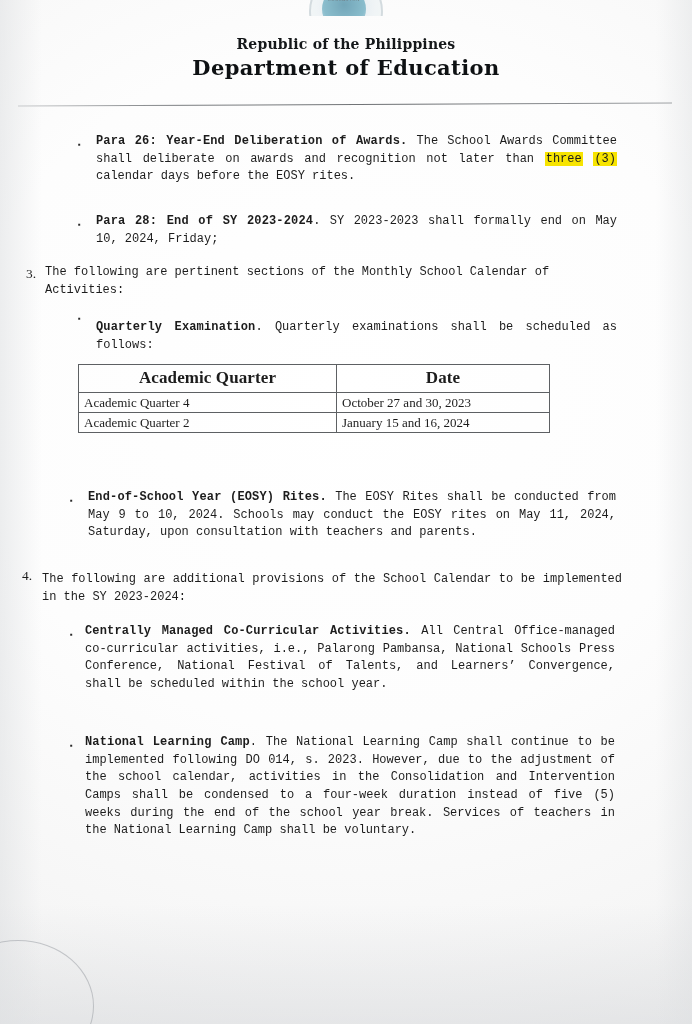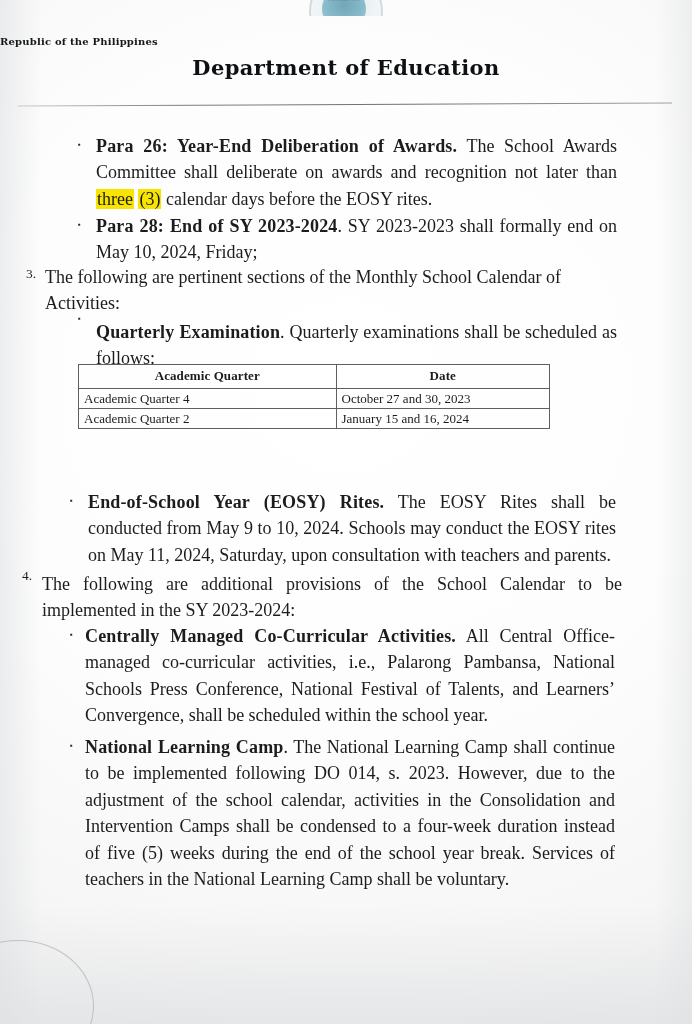--- a/index.html
+++ b/index.html
@@ -92,24 +92,24 @@
     letter-spacing: .6px;
     color: #6f7f86;
     font-family: "Liberation Sans", sans-serif;
   }
 
   .hdr-line1 {
     position: absolute;
     top: 36px;
     left: 0;
     width: 692px;
-    text-align: left;
+    text-align: center;
     font-family: "DejaVu Serif", "Liberation Serif", serif;
     font-weight: bold;
-    font-size: 10px;
+    font-size: 14px;
     letter-spacing: .2px;
     color: #15181a;
   }
   .hdr-line2 {
     position: absolute;
     top: 55px;
     left: 0;
     width: 692px;
     text-align: center;
     font-family: "DejaVu Serif", "Liberation Serif", serif;
@@ -126,22 +126,23 @@
     height: 1px;
     background: linear-gradient(90deg, #c9cbcd 0%, #7b7e81 25%, #6e7174 60%, #9fa2a5 100%);
     transform: rotate(-0.28deg);
   }
 
   
   .block {
     position: absolute;
     text-align: justify;
     line-height: 1.47;
-    font-size: 18px;
+    font-size: 12px;
     color: #1c1c1c;
+    font-family: Liberation Mono, monospace;
   }
   .num {
     position: absolute;
     font-size: 13.4px;
     line-height: 1.47;
     color: #1c1c1c;
   }
   .bullet {
     position: absolute;
     font-size: 8px;
@@ -168,21 +169,21 @@
     background: transparent;
   }
   .tbl td, .tbl th {
     border: 1px solid #5d6063;
     padding: 1px 5px;
     font-weight: normal;
   }
   .tbl th {
     text-align: center;
     font-weight: bold;
-    font-size: 13px;
+    font-size: 17px;
     padding: 3px 5px 4px;
     letter-spacing: .1px;
   }
   .tbl td.c0, .tbl th.c0 { width: 259px; }
   .tbl td.c1, .tbl th.c1 { width: 213px; }
   .tbl td { height: 17px; }
 </style>
 </head>
 <body>
 

